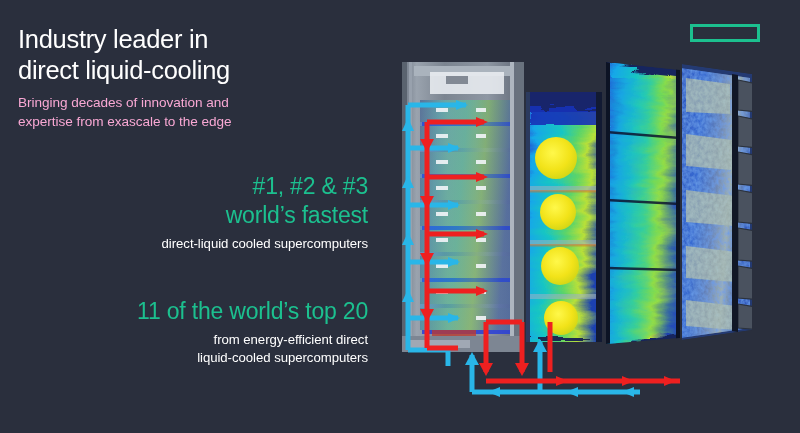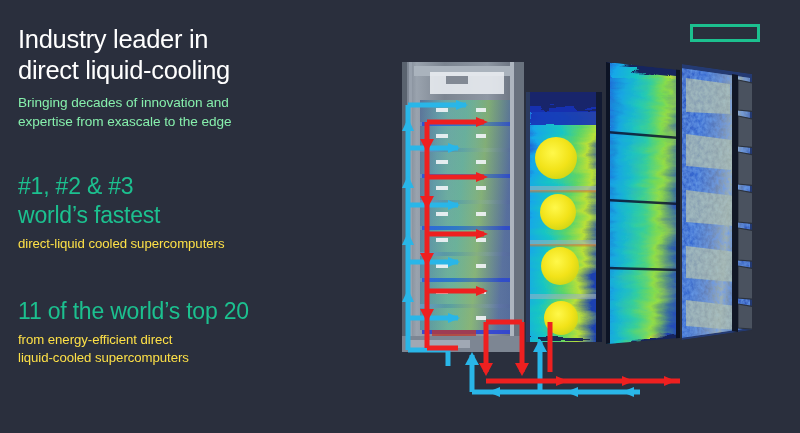--- a/index.html
+++ b/index.html
@@ -31,38 +31,38 @@
     line-height: 1.22;
     color: #ffffff;
     letter-spacing: -0.3px;
   }
   .subhead {
     position: absolute;
     left: 0; top: 93px;
     width: 330px;
     font-size: 13.6px;
     line-height: 1.42;
-    color: #86efac;
+    color: #f9a8d4;
     letter-spacing: -0.05px;
   }
-  .stat-block { position: absolute; left: 0; width: 350px; }
+  .stat-block { position: absolute; left: 0; width: 350px; text-align: right; }
   .stat-1 { top: 172px; }
   .stat-2 { top: 297px; }
   .stat-big {
     font-size: 23px;
     line-height: 1.27;
     color: #1cc08f;
     letter-spacing: -0.2px;
     white-space: pre-line;
   }
   .stat-sub {
     margin-top: 5px;
     font-size: 13.2px;
     line-height: 1.36;
-    color: #fde047;
+    color: #ffffff;
     letter-spacing: -0.05px;
     white-space: pre-line;
   }
 
   
   .logo {
     position: absolute;
     left: 690px; top: 24px;
     width: 70px; height: 18px;
     border: 3.5px solid #1cc08f;

